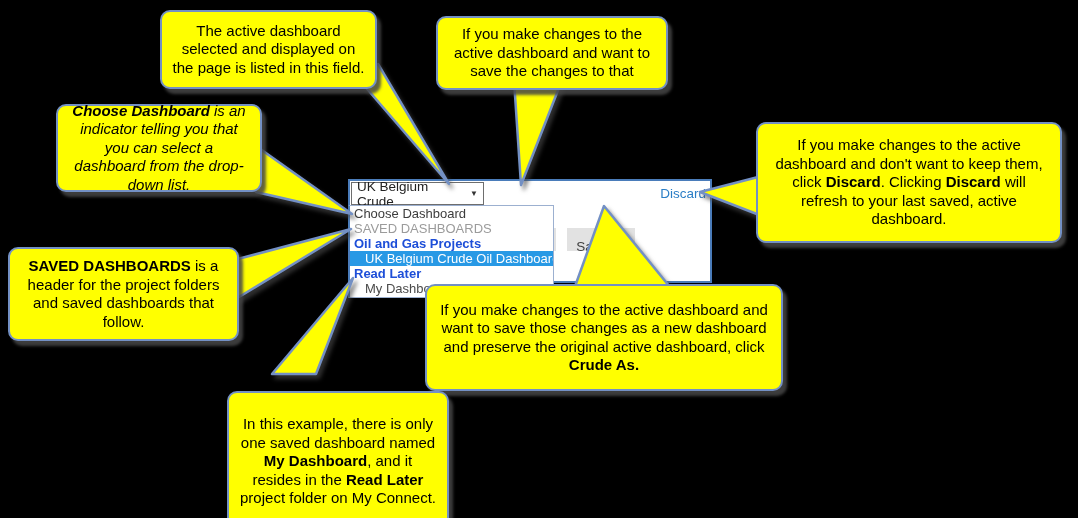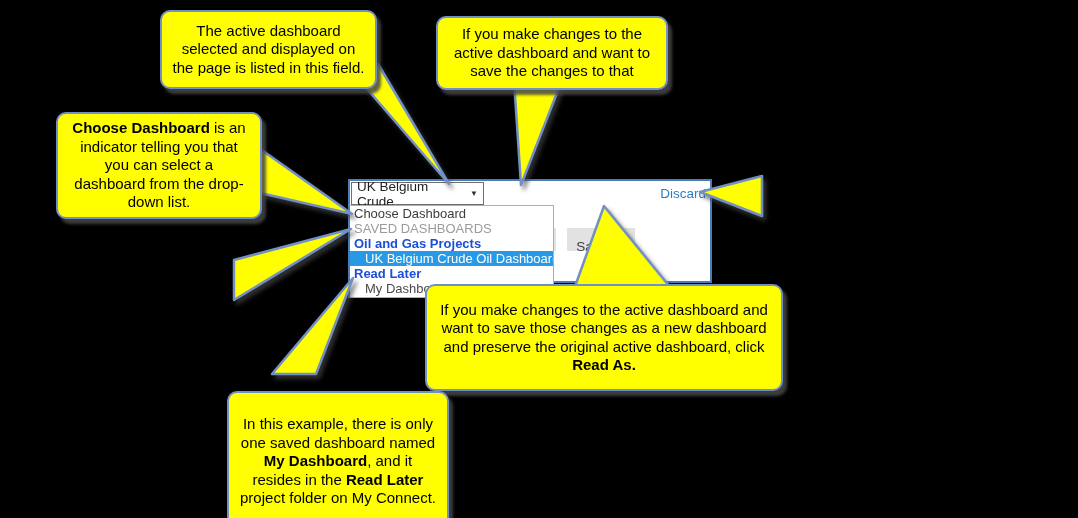--- a/index.html
+++ b/index.html
@@ -50,21 +50,21 @@
   
   .callout{
     position:absolute;z-index:4;background:#ffff00;
     border:2.5px solid #7390c4;border-radius:10px;
     box-shadow:4px 5px 3px rgba(70,70,70,0.85);
     box-sizing:border-box;display:flex;align-items:center;justify-content:center;
     text-align:center;color:#000;font-size:15px;line-height:18.5px;padding:6px 10px;
   }
   .co-a{left:160px;top:10px;width:217px;height:79px;}
   .co-b{left:436px;top:16px;width:232px;height:74px;}
-  .co-c{left:56px;top:112px;width:206px;height:107px;}
+  .co-c{left:56px;top:104px;width:206px;height:88px;font-style:italic;}
   .co-d{left:8px;top:247px;width:231px;height:94px;}
   .co-e{left:756px;top:122px;width:306px;height:121px;}
   .co-f{left:425px;top:284px;width:358px;height:107px;}
   .co-g{left:227px;top:366px;width:222px;height:141px;margin-top:25px;}
 </style>
 </head>
 <body>
 
 <div class="canvas">
 
@@ -99,20 +99,26 @@
 
   <div class="callout co-a">
     <span><span>The active dashboard selected and displayed on the page is listed in this field.</span></span>
   </div>
   <div class="callout co-b">
     <span><span>If you make changes to the active dashboard and want to save the changes to that</span></span>
   </div>
   <div class="callout co-c">
     <span><b>Choose Dashboard</b><span> is an indicator telling you that you can select a dashboard from the drop-down list.</span></span>
   </div>
+  <div class="callout co-d">
+    <span><b>SAVED DASHBOARDS</b><span> is a header for the project folders and saved dashboards that follow.</span></span>
+  </div>
+  <div class="callout co-e">
+    <span><span>If you make changes to the active dashboard and don't want to keep them, click </span><b>Discard</b><span>. Clicking </span><b>Discard</b><span> will refresh to your last saved, active dashboard.</span></span>
+  </div>
   <div class="callout co-f">
-    <span><span>If you make changes to the active dashboard and want to save those changes as a new dashboard and preserve the original active dashboard, click </span><b>Read As.</b></span>
+    <span><span>If you make changes to the active dashboard and want to save those changes as a new dashboard and preserve the original active dashboard, click </span><b>Crude As.</b></span>
   </div>
   <div class="callout co-g">
     <span><span>In this example, there is only one saved dashboard named </span><b>My Dashboard</b><span>, and it resides in the </span><b>Read Later</b><span> project folder on My Connect.</span></span>
   </div>
 
 </div>
 
 </body></html>

